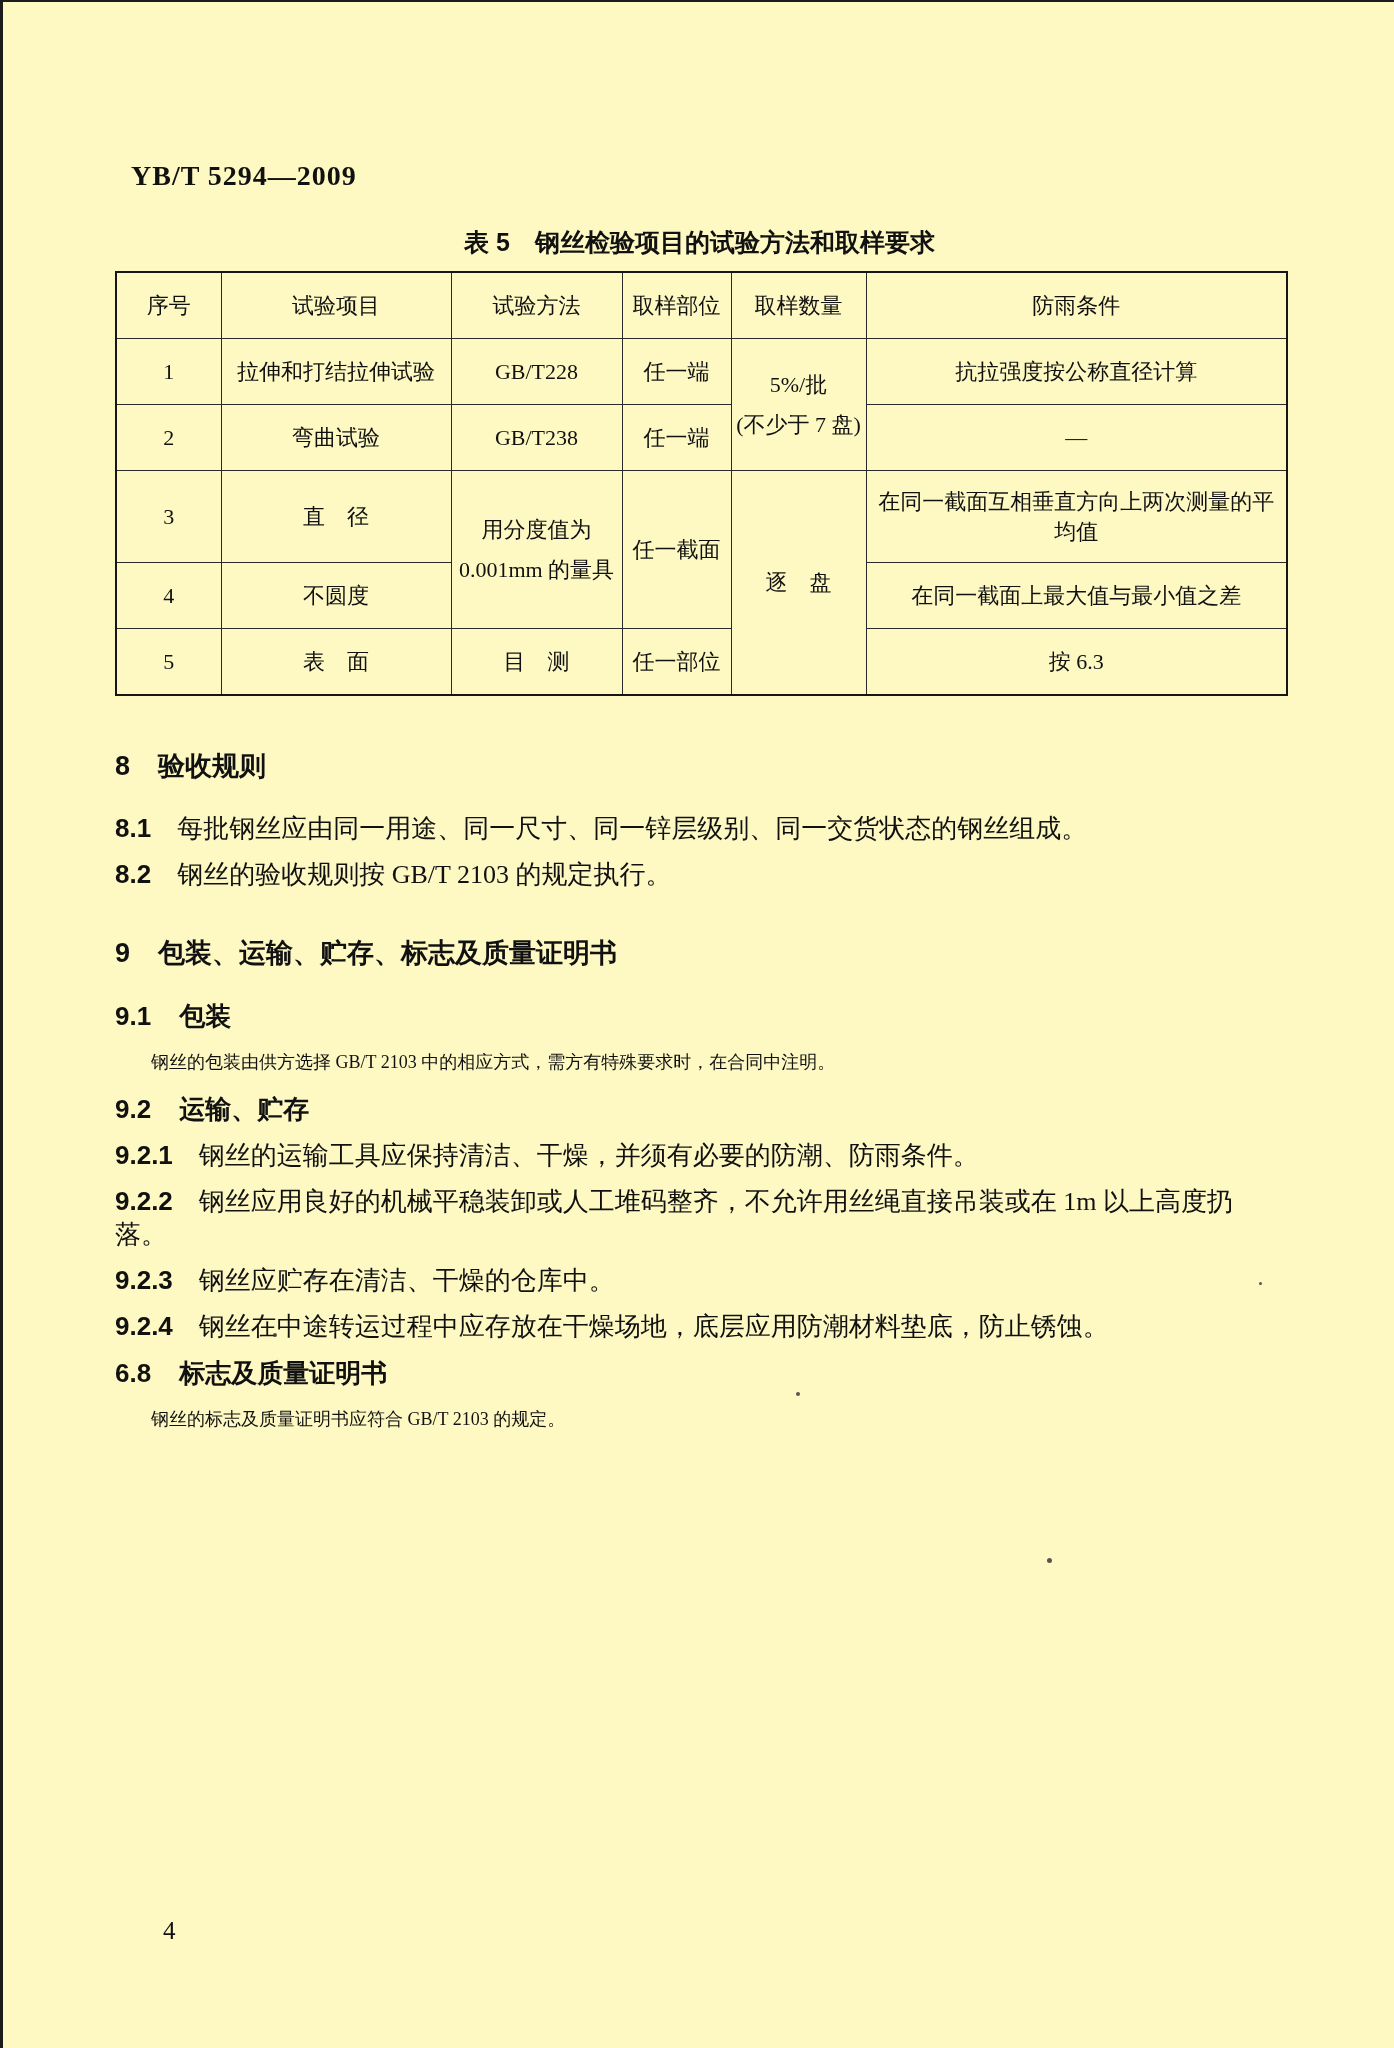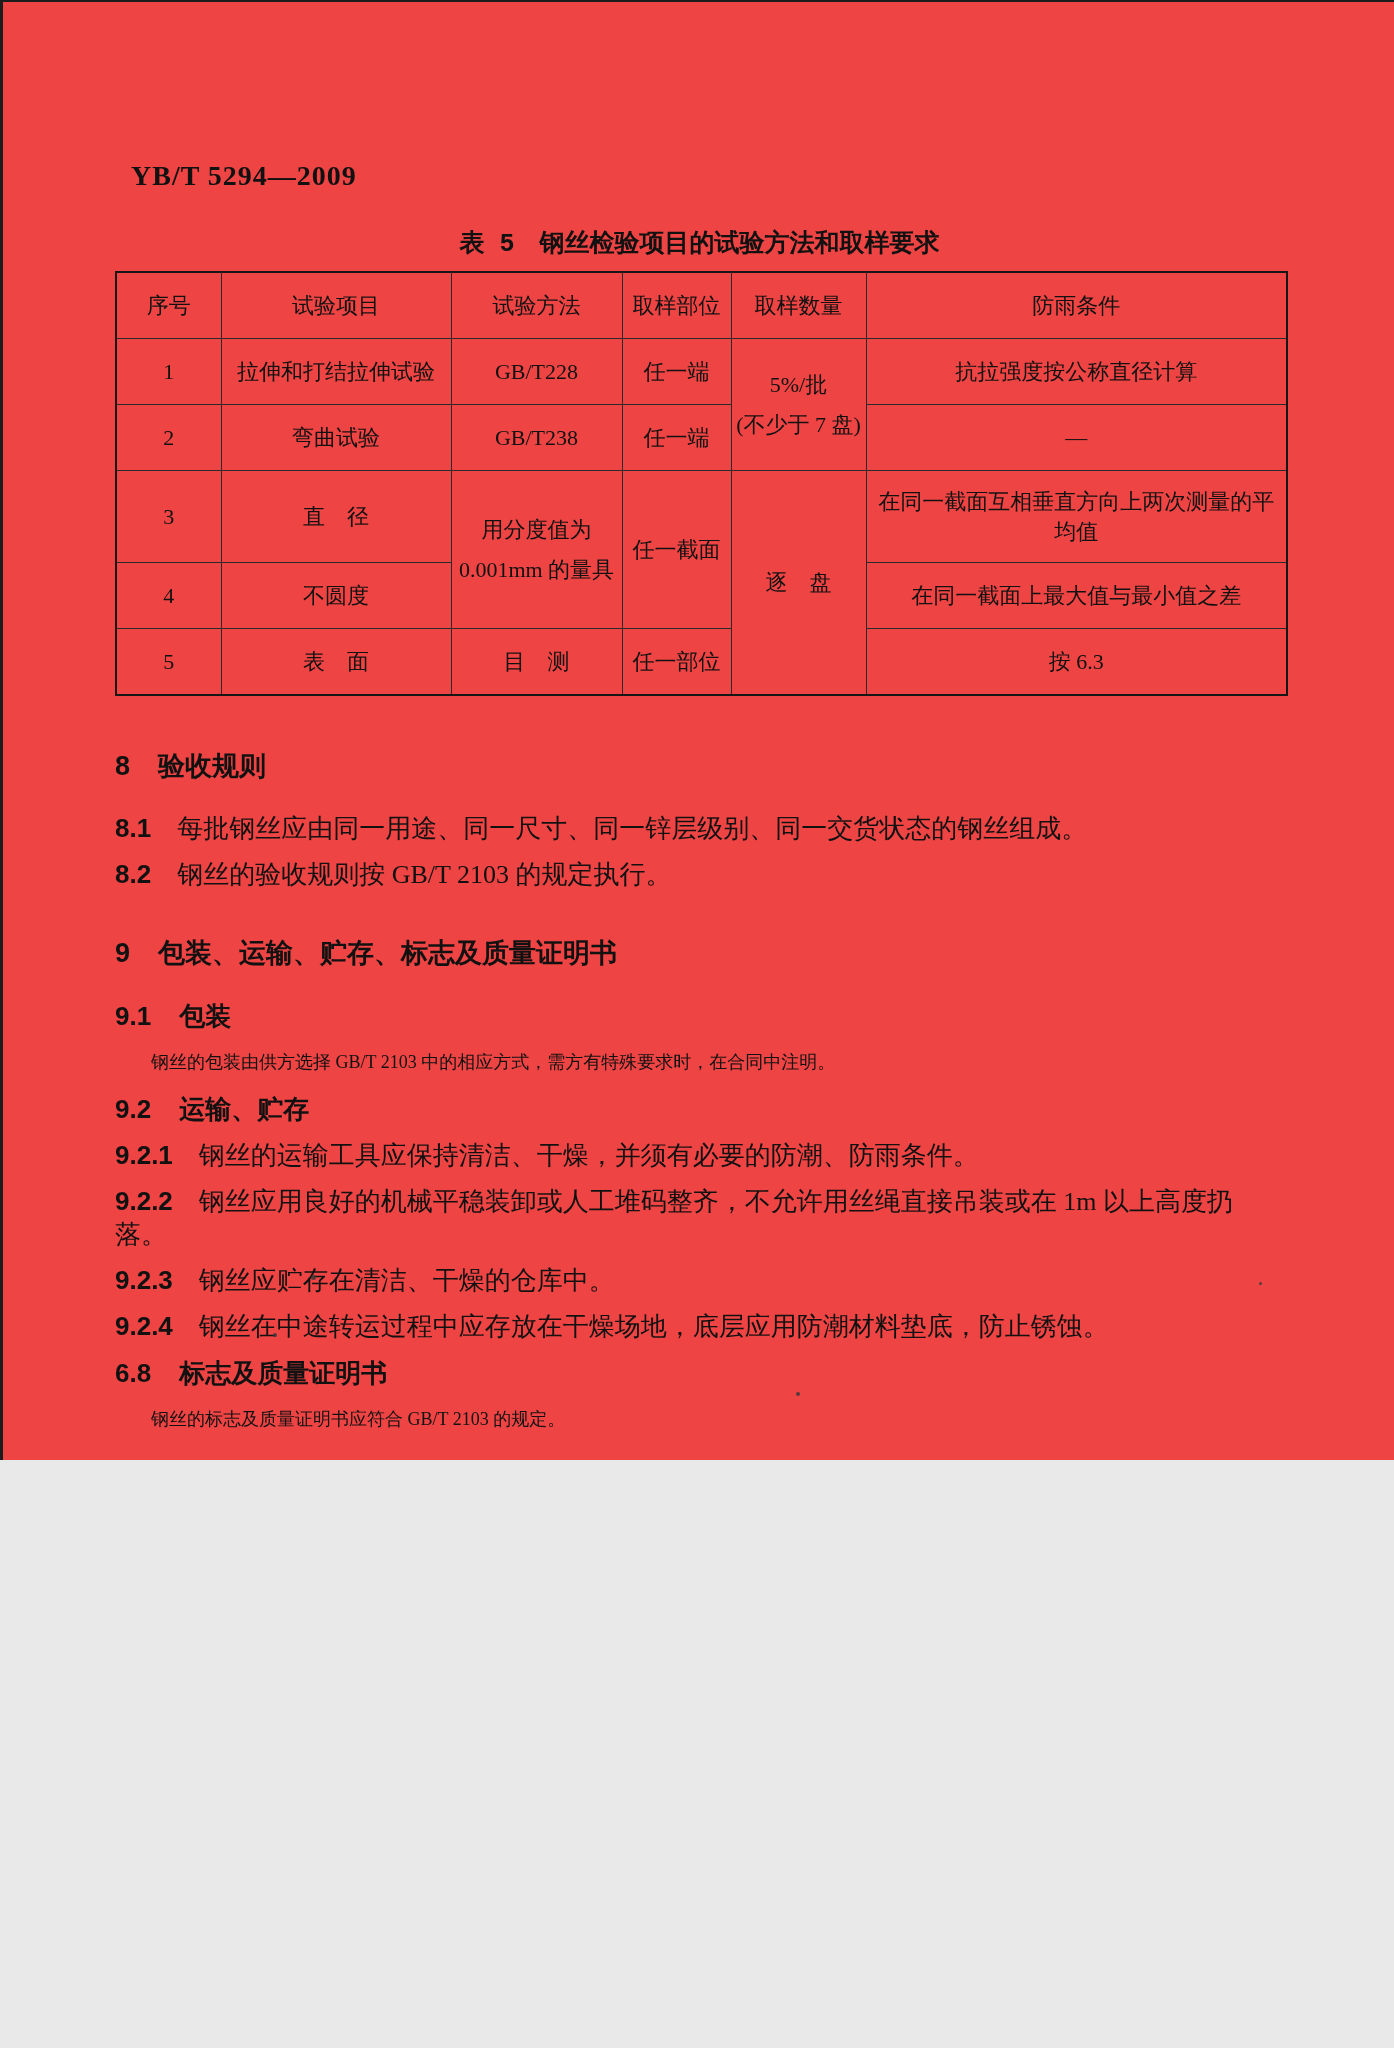--- a/index.html
+++ b/index.html
@@ -1,35 +1,35 @@
 <!DOCTYPE html>
 <html><head>
 <meta charset="utf-8">
 <style>
   html,body{margin:0;padding:0;background:#e9e9e9;}
   .page{
     position:relative;
-    width:1394px;height:1460px;
-    background:#ef4444;
+    width:1394px;height:2048px;
+    background:#fef9c3;
     box-sizing:border-box;
     border-left:3px solid #1c1c1c;
     border-top:2px solid #1c1c1c;
     color:#111;
     font-family:"Liberation Serif","DejaVu Serif",serif;
     overflow:hidden;
   }
   .content{padding:158px 110px 0 112px;}
   .doc-header{
     font-family:"Liberation Serif","DejaVu Serif",serif;
     font-weight:bold;font-size:28px;letter-spacing:1px;
     margin-left:16px;
   }
   .table-title{
     text-align:center;
-    font-family:Liberation Mono, monospace;
+    font-family:Liberation Sans, sans-serif;
     font-weight:bold;font-size:25px;
     margin-top:34px;margin-bottom:12px;
   }
   table.spec{
     border-collapse:collapse;
     width:1171px;
     table-layout:fixed;
     font-size:22px;
     border:2px solid #161616;
   }

